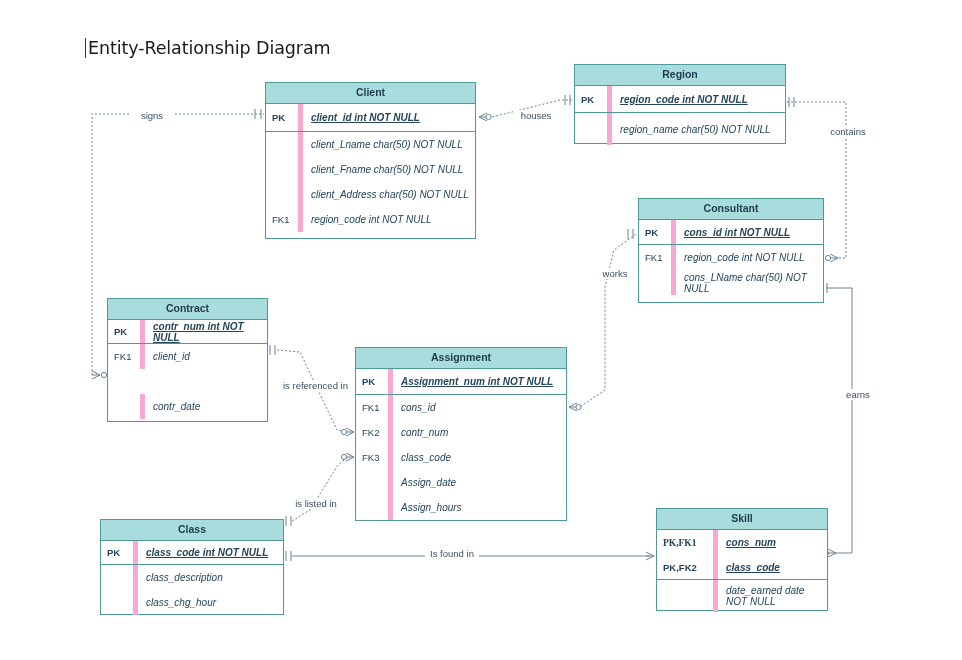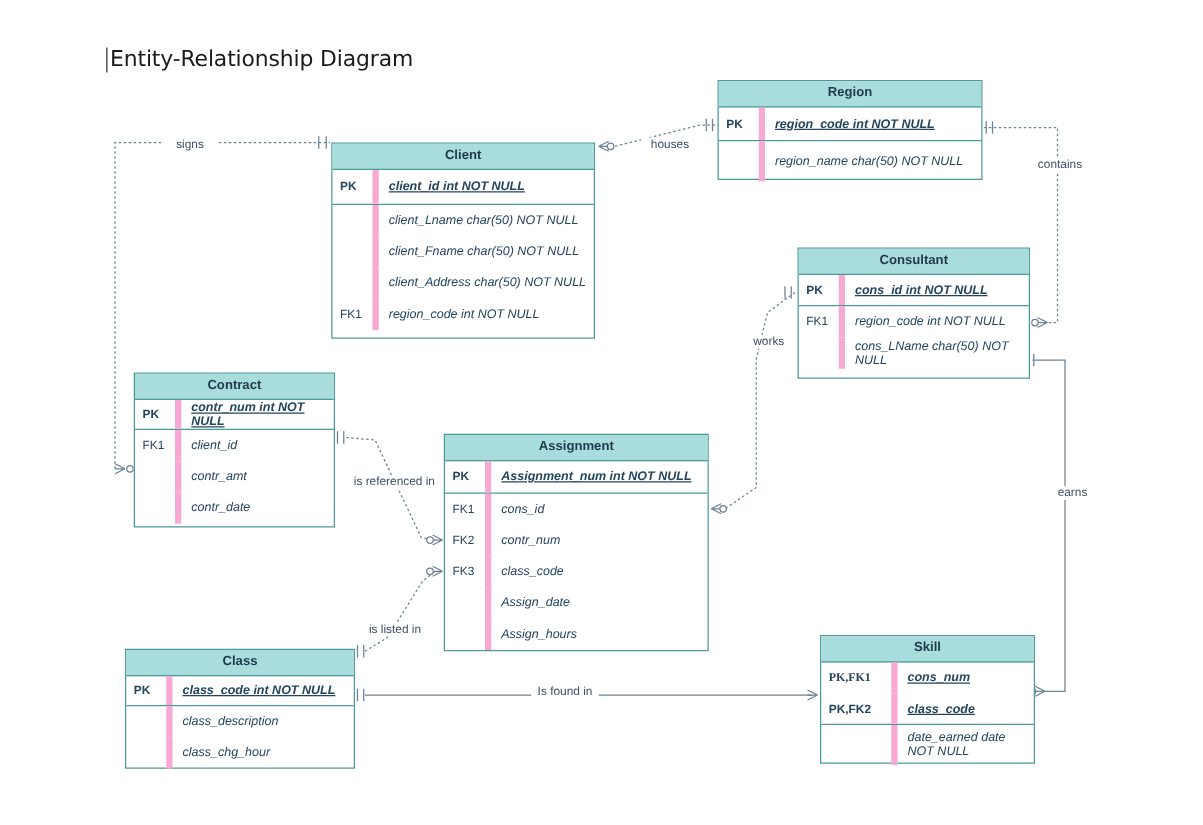--- a/index.html
+++ b/index.html
@@ -195,21 +195,21 @@
       <div class="rel-label" style="left: 130px; top: 110px; width: 40px;">signs</div>
       <div class="rel-label" style="left: 513px; top: 110px; width: 42px;">houses</div>
       <div class="rel-label" style="left: 823px; top: 126px; width: 46px;">contains</div>
       <div class="rel-label" style="left: 596px; top: 268px; width: 34px;">works</div>
       <div class="rel-label" style="left: 281px; top: 380px; width: 60px;">is referenced in</div>
       <div class="rel-label" style="left: 840px; top: 389px; width: 32px;">earns</div>
       <div class="rel-label" style="left: 288px; top: 498px; width: 52px;">is listed in</div>
       <div class="rel-label" style="left: 425px; top: 548px; width: 50px;">Is found in</div>
     </div>
   <div id="entities">
-      <div class="entity" style="left: 265px; top: 82px; width: 211px; height: 157px; margin-top: 32px;">
+      <div class="entity" style="left: 265px; top: 82px; width: 211px; height: 157px;">
         <div class="ent-header">Client</div>
         <div class="ent-body">
           <div class="row sep" style="height: 28px;">
             <div class="key-col bold" style="flex-basis: 32px; width: 32px;">PK</div>
             <div class="attr-col pk">client_id int NOT NULL</div>
           </div>
           <div class="row" style="height: 25px;">
             <div class="key-col" style="flex-basis: 32px; width: 32px;"></div>
             <div class="attr-col">client_Lname char(50) NOT NULL</div>
           </div>
@@ -263,21 +263,20 @@
           <div class="row sep" style="height: 24px;">
             <div class="key-col bold" style="flex-basis: 32px; width: 32px;">PK</div>
             <div class="attr-col pk">contr_num int NOT NULL</div>
           </div>
           <div class="row" style="height: 25px;">
             <div class="key-col" style="flex-basis: 32px; width: 32px;">FK1</div>
             <div class="attr-col">client_id</div>
           </div>
           <div class="row" style="height: 25px;">
             <div class="key-col" style="flex-basis: 32px; width: 32px;"></div>
-            <div class="attr-col">contr_amt</div>
           </div>
           <div class="row" style="height: 25px;">
             <div class="key-col" style="flex-basis: 32px; width: 32px;"></div>
             <div class="attr-col">contr_date</div>
           </div>
         </div>
       </div>
       <div class="entity" style="left: 355px; top: 347px; width: 212px; height: 174px;">
         <div class="ent-header">Assignment</div>
         <div class="ent-body">

